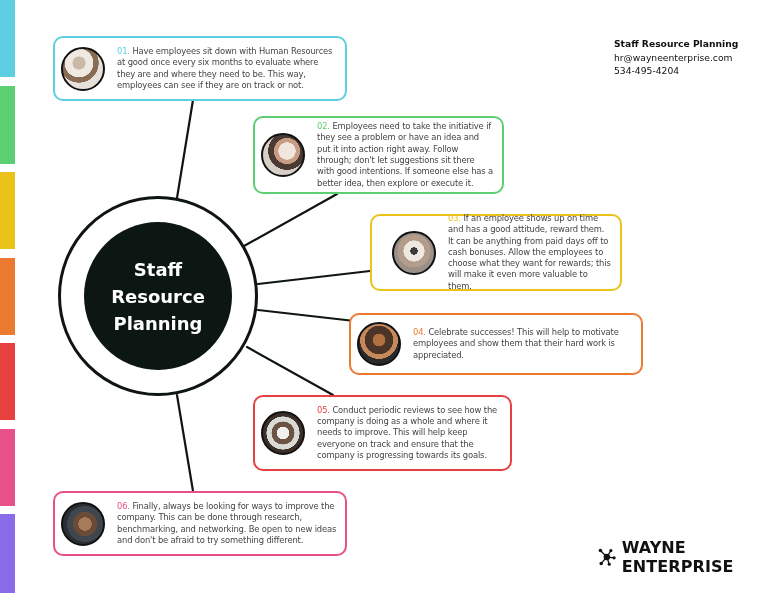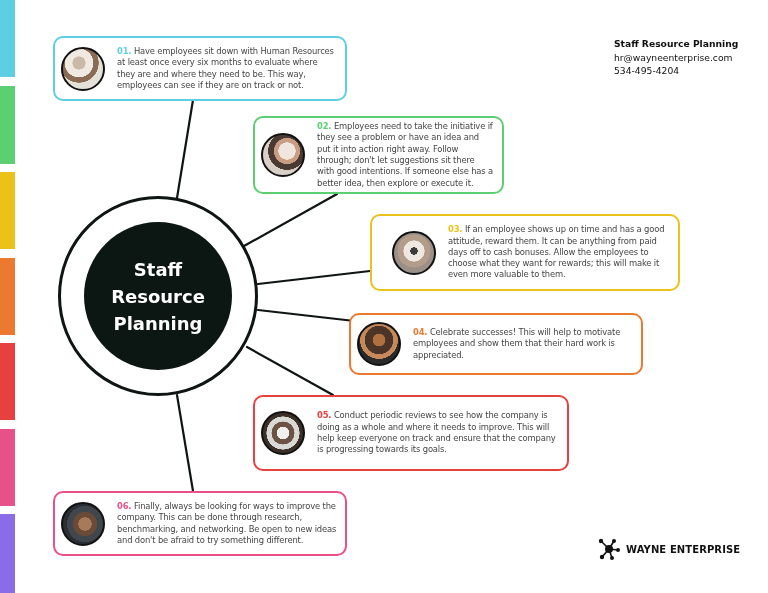--- a/index.html
+++ b/index.html
@@ -6,25 +6,25 @@
   html, body { width: 768px; height: 593px; background: #ffffff; overflow: hidden; }
   body { position: relative; font-family: "DejaVu Sans", sans-serif; color: #333; }
   .stripe { position: absolute; left: 0; width: 15px; }
   .lines { position: absolute; left: 0; top: 0; width: 768px; height: 593px; }
   .hub-outer { position: absolute; left: 58px; top: 196px; width: 200px; height: 200px; border-radius: 50%; border: 3px solid #0e1512; background: #fff; }
   .hub-inner { position: absolute; left: 84px; top: 222px; width: 148px; height: 148px; border-radius: 50%; background: #0c1714; display: flex; align-items: center; justify-content: center; text-align: center; }
   .hub-title { color: #fff; font-family: "DejaVu Sans", sans-serif; font-weight: bold; font-size: 18px; line-height: 27px; width: 120px; }
   .card { position: absolute; border: 2px solid; border-radius: 10px; background: #fff; display: flex; align-items: center; padding-left: 6px; }
   .avatar { flex: 0 0 auto; width: 44px; height: 44px; border-radius: 50%; border: 2px solid #111; margin-right: 12px; }
   .card-text { font-size: 8.4px; line-height: 11.3px; color: #444; font-family: "DejaVu Sans", sans-serif; letter-spacing: -0.15px; padding-right: 8px; }
-  .num { font-weight: bold; margin-top: 20px; }
+  .num { font-weight: normal; margin-top: 20px; }
   .contact { position: absolute; left: 614px; top: 37px; font-family: "DejaVu Sans", sans-serif; font-size: 9.2px; line-height: 13.5px; color: #111; }
   .contact .ctitle { font-weight: bold; }
   .brand { position: absolute; left: 598px; top: 538px; display: flex; align-items: center; }
-  .brand-name { font-family: "DejaVu Sans", sans-serif; font-weight: bold; font-size: 10px; color: #111; margin-left: 6px; letter-spacing: 0.1px; }
+  .brand-name { font-family: "DejaVu Sans", sans-serif; font-weight: bold; font-size: 16px; color: #111; margin-left: 6px; letter-spacing: 0.1px; }
 </style>
 </head>
 <body>
 
 <div>
   <div class="stripe" style="top:0;height:77px;background:#5ecfe3;"></div>
   <div class="stripe" style="top:86px;height:78px;background:#5ccf72;"></div>
   <div class="stripe" style="top:172px;height:77px;background:#ebc21a;"></div>
   <div class="stripe" style="top:258px;height:77px;background:#eb7a30;"></div>
   <div class="stripe" style="top:343px;height:77px;background:#e8403e;"></div>
@@ -45,49 +45,49 @@
 
 <div class="hub-outer"></div>
 <div class="hub-inner">
   <div class="hub-title">Staff Resource Planning</div>
 </div>
 
 <div class="card" style="left:53px;top:36px;width:294px;height:65px;border-color:#5ecfe3;">
   <div class="avatar" style="background:radial-gradient(circle at 40% 35%, #c9b9a6 0 18%, #efe9e1 19% 40%, #8a6c55 41% 55%, #e6e1d8 56%);"></div>
   <div class="card-text">
     <span class="num" style="color:#5ecfe3;">01.</span>
-    <span>Have employees sit down with Human Resources at least once every six months to evaluate where they are and where they need to be. This way, employees can see if they are on track or not.</span>
+    <span>Have employees sit down with Human Resources at good once every six months to evaluate where they are and where they need to be. This way, employees can see if they are on track or not.</span>
   </div>
 </div>
 
 <div class="card" style="left:253px;top:116px;width:251px;height:78px;border-color:#5ccf72;">
   <div class="avatar" style="background:radial-gradient(circle at 60% 40%, #f1e6dd 0 25%, #c99c84 26% 38%, #4a3a33 39% 55%, #d8cfc6 56%);"></div>
   <div class="card-text">
     <span class="num" style="color:#5ccf72;">02.</span>
     <span>Employees need to take the initiative if they see a problem or have an idea and put it into action right away. Follow through; don't let suggestions sit there with good intentions. If someone else has a better idea, then explore or execute it.</span>
   </div>
 </div>
 
-<div class="card" style="left:370px;top:214px;width:310px;height:77px;border-color:#ebc21a;padding-left:20px;">
+<div class="card" style="left:370px;top:214px;width:252px;height:77px;border-color:#ebc21a;padding-left:20px;">
   <div class="avatar" style="background:radial-gradient(circle at 50% 45%, #3b3b3b 0 12%, #efe8e0 13% 35%, #b49c8a 36% 55%, #9a9088 56%);"></div>
   <div class="card-text">
     <span class="num" style="color:#ebc21a;">03.</span>
     <span>If an employee shows up on time and has a good attitude, reward them. It can be anything from paid days off to cash bonuses. Allow the employees to choose what they want for rewards; this will make it even more valuable to them.</span>
   </div>
 </div>
 
 <div class="card" style="left:349px;top:313px;width:294px;height:62px;border-color:#eb7a30;">
   <div class="avatar" style="background:radial-gradient(circle at 50% 40%, #b0713f 0 20%, #4b3528 21% 45%, #c7885a 46% 60%, #2a2a2a 61%);"></div>
   <div class="card-text">
     <span class="num" style="color:#eb7a30;">04.</span>
     <span>Celebrate successes! This will help to motivate employees and show them that their hard work is appreciated.</span>
   </div>
 </div>
 
-<div class="card" style="left:253px;top:395px;width:316px;height:76px;border-color:#e8403e;">
+<div class="card" style="left:253px;top:395px;width:259px;height:76px;border-color:#e8403e;">
   <div class="avatar" style="background:radial-gradient(circle at 50% 50%, #f0f0ee 0 22%, #6d5344 23% 40%, #d9dad6 41% 58%, #3b2f28 59%);"></div>
   <div class="card-text">
     <span class="num" style="color:#e8403e;">05.</span>
     <span>Conduct periodic reviews to see how the company is doing as a whole and where it needs to improve. This will help keep everyone on track and ensure that the company is progressing towards its goals.</span>
   </div>
 </div>
 
 <div class="card" style="left:53px;top:491px;width:294px;height:65px;border-color:#e8508a;">
   <div class="avatar" style="background:radial-gradient(circle at 55% 50%, #a87a5c 0 22%, #6b4a36 23% 40%, #40464d 41% 60%, #2b2f33 61%);"></div>
   <div class="card-text">

